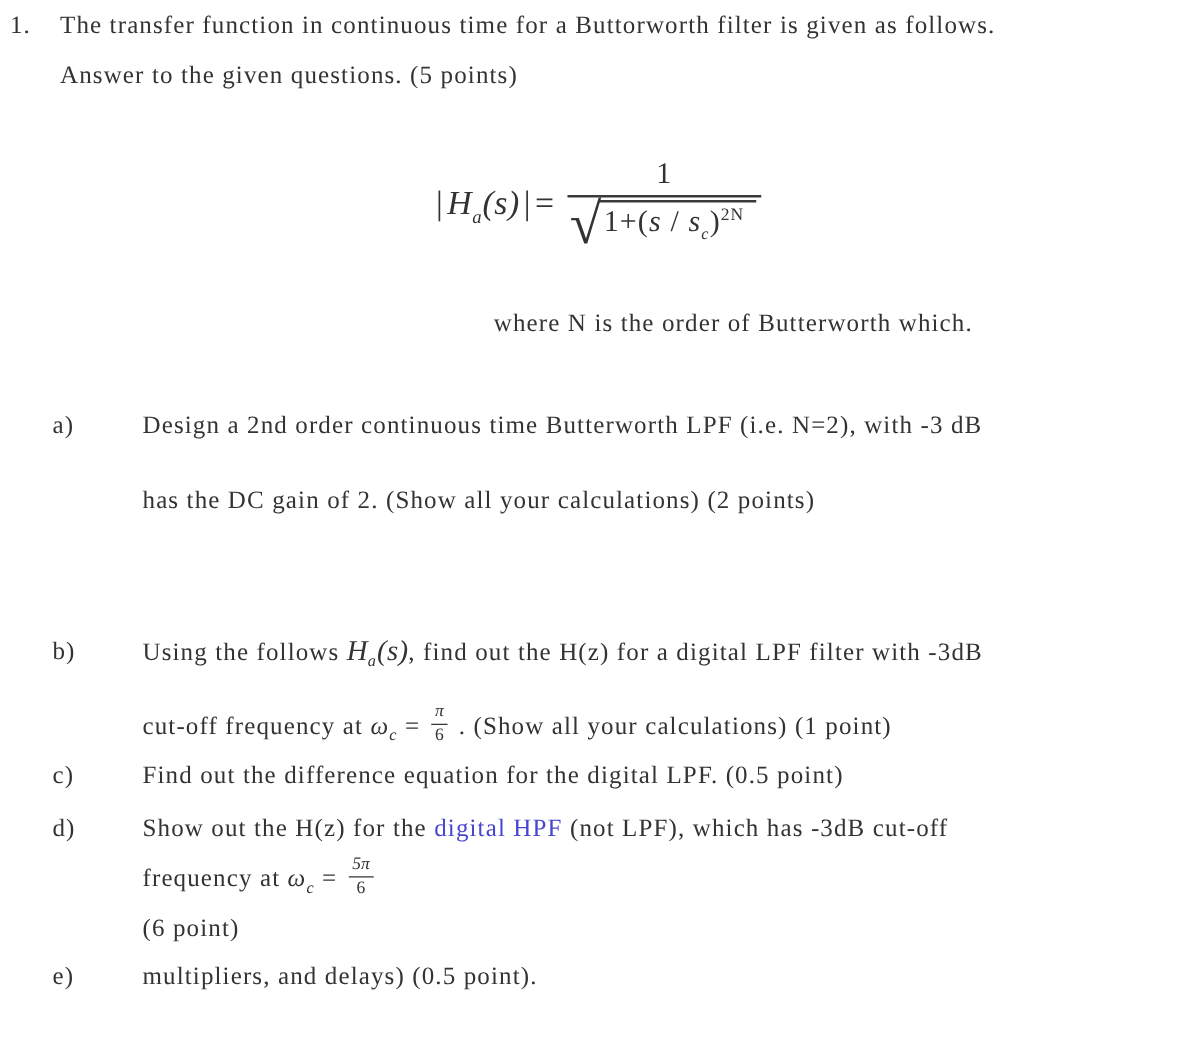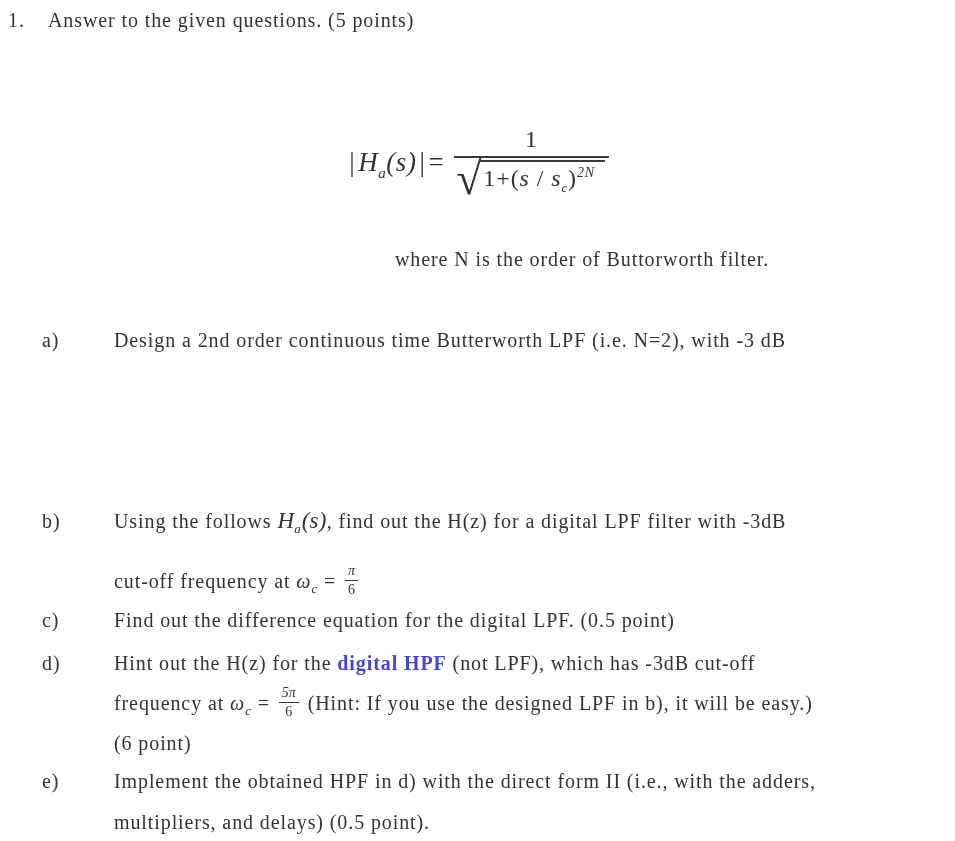--- a/index.html
+++ b/index.html
@@ -44,21 +44,21 @@
     padding: 2px 4px 0 2px;
     display: flex; align-items: flex-start;
   }
   .sqrt-sign { font-size: 46px; line-height: 0.82; font-style: normal; margin-right: -3px; }
   .radicand {
     border-top: 2px solid #3a3a3a;
     padding: 2px 10px 2px 4px;
     font-size: 24px; line-height: 1.2;
   }
   .radicand .sub-c { font-size: 13px; font-style: italic; position: relative; top: 6px; }
-  .radicand sup { font-size: 14px; font-style: italic; letter-spacing: 0.05em; }
+  .radicand sup { font-size: 14px; letter-spacing: 0.05em; }
 
   .formula-caption {
     position: absolute; top: 248px; left: 395px; white-space: nowrap;
   }
 
   
   .item { position: absolute; left: 0; width: 955px; }
   .item .label { position: absolute; left: 42px; top: 0; }
   .item .content { margin-left: 114px; }
   .item .line { white-space: nowrap; }
@@ -74,30 +74,31 @@
   
   .mH { font-size: 23px; font-style: italic; letter-spacing: 0.01em; }
   .msub { font-size: 13px; font-style: italic; position: relative; top: 5px; }
   .sfrac {
     display: inline-flex; flex-direction: column; align-items: center;
     vertical-align: middle; line-height: 1; font-size: 14px;
     margin: 0 3px; position: relative; top: -3px; letter-spacing: 0;
   }
   .sfrac .n { padding: 0 3px 2px; border-bottom: 1.5px solid #333; font-style: italic; }
   .sfrac .d { padding-top: 2px; font-style: normal; }
-  .hl-accent { color: #4646d0; font-weight: bold; }
+  .hl-accent { color: #4646d0; }
 </style>
 </head>
 <body>
 
 <div class="page">
 
   <div class="intro">
     <div class="q-num">1.</div>
     <div class="intro-lines">
+      <div class="line">The transfer function in continuous time for a Buttorworth filter is given as follows.</div>
       <div class="line">Answer to the given questions. (5 points)</div>
     </div>
   </div>
 
   <div class="formula-row">
     <span class="lhs">
         <span class="bar">|</span>
         <span class="mi">H</span>
         <span class="big-sub">a</span>
         <span class="mi">(s)</span>
@@ -106,60 +107,60 @@
       </span>
     <span class="bigfrac">
       <span class="num">1</span>
       <span class="den-wrap">
           <span class="sqrt-sign">√</span>
           <span class="radicand"><span>1+(</span><span class="mi">s</span><span> / </span><span class="mi">s</span><span class="sub-c">c</span><span>)</span><sup>2N</sup></span>
         </span>
     </span>
   </div>
 
-  <div class="formula-caption">where N is the order of Buttorworth filter.</div>
+  <div class="formula-caption">where N is the order of Butterworth which.</div>
 
   <div class="item item-a lh60">
     <span class="label">a)</span>
     <div class="content">
       <div class="line">Design a 2nd order continuous time Butterworth LPF (i.e. N=2), with -3 dB</div>
+      <div class="line">has the DC gain of 2. (Show all your calculations) (2 points)</div>
     </div>
   </div>
 
   <div class="item item-b lh60">
     <span class="label">b)</span>
     <div class="content">
       <div class="line"><span>Using the follows </span><span class="mH">H</span><span class="msub">a</span><span class="mH">(s)</span><span>, find out the H(z) for a digital LPF filter with -3dB</span></div>
       <div class="line"><span>cut-off frequency at </span><span class="mi">ω</span><span class="msub">c</span><span> = </span><span class="sfrac">
             <span class="n">π</span>
             <span class="d">6</span>
-          </span></div>
+          </span><span> . (Show all your calculations) (1 point)</span></div>
     </div>
   </div>
 
   <div class="item item-c lh40">
     <span class="label">c)</span>
     <div class="content">
       <div class="line">Find out the difference equation for the digital LPF. (0.5 point)</div>
     </div>
   </div>
 
   <div class="item item-d lh40">
     <span class="label">d)</span>
     <div class="content">
-      <div class="line"><span>Hint out the H(z) for the </span><span class="hl-accent">digital HPF</span><span> (not LPF), which has -3dB cut-off</span></div>
+      <div class="line"><span>Show out the H(z) for the </span><span class="hl-accent">digital HPF</span><span> (not LPF), which has -3dB cut-off</span></div>
       <div class="line"><span>frequency at </span><span class="mi">ω</span><span class="msub">c</span><span> = </span><span class="sfrac">
             <span class="n">5π</span>
             <span class="d">6</span>
-          </span><span> (Hint: If you use the designed LPF in b), it will be easy.)</span></div>
+          </span></div>
       <div class="line">(6 point)</div>
     </div>
   </div>
 
   <div class="item item-e lh41">
     <span class="label">e)</span>
     <div class="content">
-      <div class="line">Implement the obtained HPF in d) with the direct form II (i.e., with the adders,</div>
       <div class="line">multipliers, and delays) (0.5 point).</div>
     </div>
   </div>
 
 </div>
 
 </body></html>

